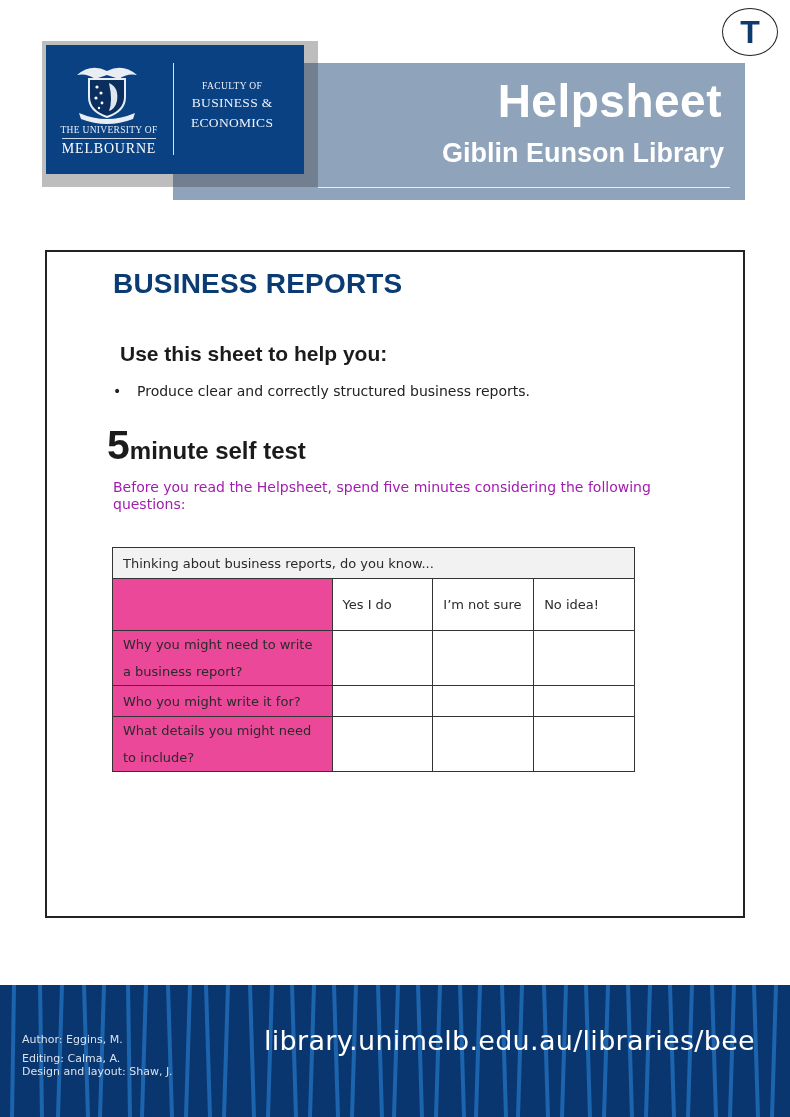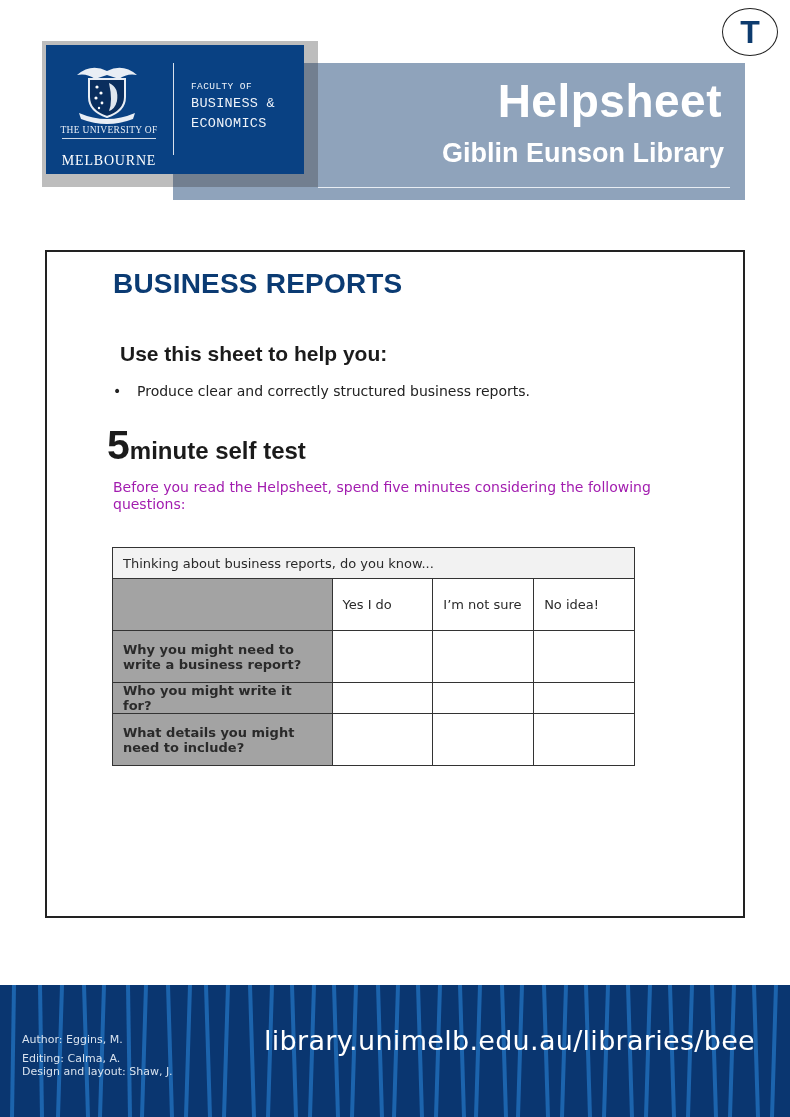--- a/index.html
+++ b/index.html
@@ -20,25 +20,25 @@
     position: absolute; left: 46px; top: 45px; width: 258px; height: 129px; background: #094183;
   }
   .crest { position: absolute; left: 25px; top: 16px; width: 72px; height: 64px; }
   .uni-of {
     position: absolute; left: 14px; top: 80px; width: 98px; text-align: center;
     font-family: "Liberation Serif", serif; font-size: 9.5px; color: #e8eef6; letter-spacing: 0.3px;
   }
   .uni-line { position: absolute; left: 16px; top: 93px; width: 94px; height: 1px; background: #cfd9e6; }
   .melbourne {
     position: absolute; left: 12px; top: 96px; width: 102px; text-align: center;
-    font-family: "Liberation Serif", serif; font-size: 14px; color: #ffffff; letter-spacing: 0.8px; margin-top: 12px;
+    font-family: "Liberation Serif", serif; font-size: 14px; color: #ffffff; letter-spacing: 0.8px;
   }
   .vline { position: absolute; left: 127px; top: 18px; width: 1px; height: 92px; background: #d7e0ec; }
   .faculty {
-    position: absolute; left: 145px; top: 36px; font-family: Liberation Mono, monospace; color: #f0f4fa;
+    position: absolute; left: 145px; top: 36px; font-family: Liberation Serif, serif; color: #f0f4fa; text-align: center;
   }
   .faculty .f1 { font-size: 9.5px; letter-spacing: 0.4px; display: block; margin-bottom: 2px; }
   .faculty .f2 { font-size: 13.5px; letter-spacing: 0.3px; display: block; line-height: 20px; }
   .helpsheet {
     position: absolute; right: 68px; top: 74px; font-family: "Liberation Sans", sans-serif;
     font-weight: bold; font-size: 46px; color: #ffffff; letter-spacing: 0.5px;
   }
   .library-name {
     position: absolute; right: 66px; top: 138px; font-family: "Liberation Sans", sans-serif;
     font-weight: bold; font-size: 27px; color: #ffffff;
@@ -68,21 +68,21 @@
   .selftest .small { font-size: 24px; }
   .intro {
     position: absolute; left: 113px; top: 479px; width: 540px; font-size: 14px; line-height: 17px; color: #a21caf;
   }
 
   table.quiz {
     position: absolute; left: 112px; top: 547px; width: 523px; border-collapse: collapse;
     font-size: 13px; color: #2a2a2a;
   }
   table.quiz td { border: 1.5px solid #333; padding: 0 10px; vertical-align: middle; }
-  table.quiz td.q { background: #a3a3a3; width: 199px; line-height: 15px; font-weight: bold; }
+  table.quiz td.q { background: #ec4899; width: 199px; line-height: 27px; }
   table.quiz td.hd { background: #f2f2f2; }
   table.quiz td.ans { background: #ffffff; width: 80px; }
   table.quiz tr.cap td { background: #f2f2f2; height: 30px; }
   table.quiz tr.head td { height: 51px; }
   table.quiz tr.r2 td { height: 51px; }
   table.quiz tr.r1 td { height: 30px; }
 
   .footer {
     position: absolute; left: 0; top: 985px; width: 790px; height: 132px; background: #0a3670; overflow: hidden;
   }

